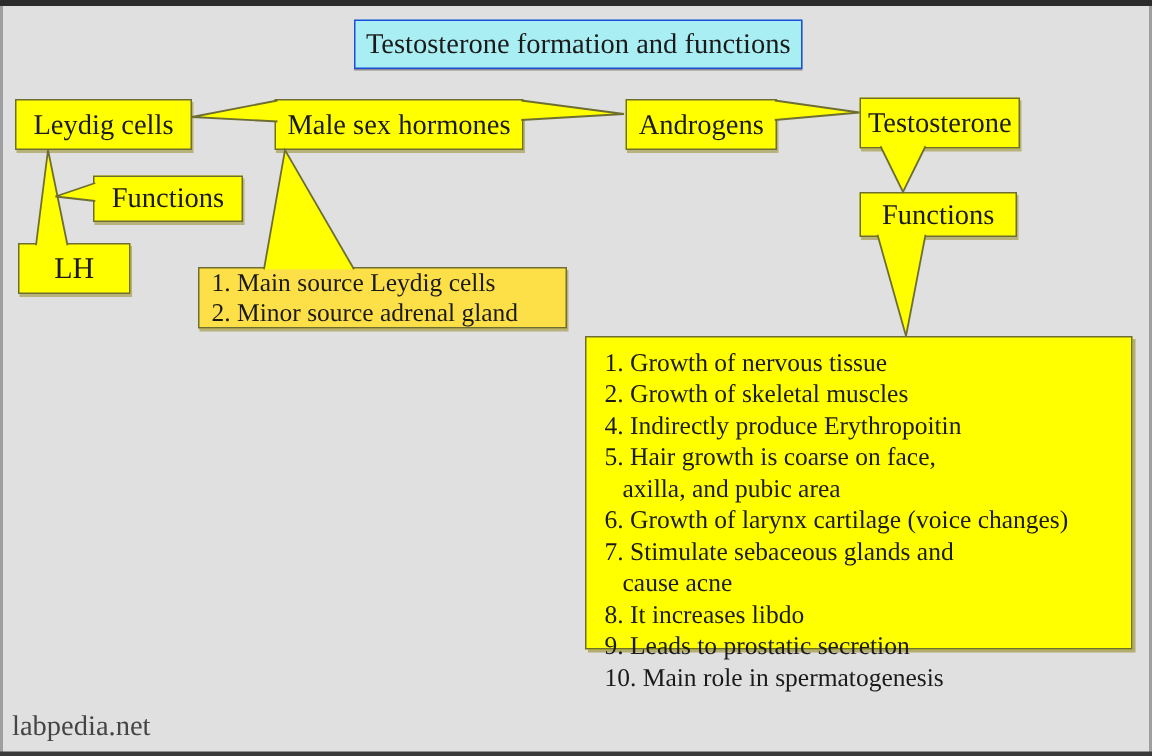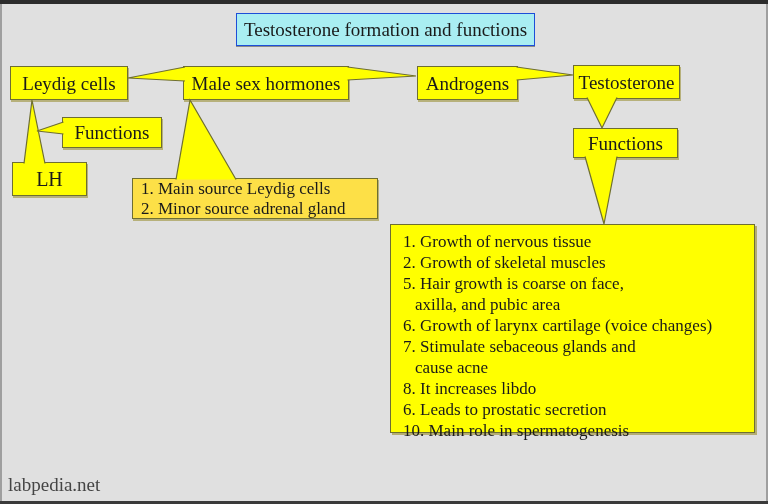--- a/index.html
+++ b/index.html
@@ -117,27 +117,28 @@
   </div>
 
   <div class="sources-box">
     <div>1. Main source Leydig cells</div>
     <div>2. Minor source adrenal gland</div>
   </div>
 
   <div class="functions-box">
     <div>1. Growth of nervous tissue</div>
     <div>2. Growth of skeletal muscles</div>
+    <div>4. Indirectly produce Erythropoitin</div>
     <div>5. Hair growth is coarse on face,</div>
     <div class="indent">axilla, and pubic area</div>
     <div>6. Growth of larynx cartilage (voice changes)</div>
     <div>7.  Stimulate sebaceous glands and</div>
     <div class="indent">cause acne</div>
     <div>8. It increases libdo</div>
-    <div>6. Leads to prostatic secretion</div>
+    <div>9. Leads to prostatic secretion</div>
     <div>10.  Main role in spermatogenesis</div>
   </div>
 
   <svg class="connectors" width="768" height="504" viewBox="0 0 768 504">
     <path d="M185,67 L128,78 L185,81"></path>
     <path d="M347.5,67 L416,76 L347.5,80"></path>
     <path d="M516.5,67 L573,75 L516.5,80"></path>
     <path d="M587,97.5 L602,128 L617,97.5"></path>
     <path d="M585,156.5 L604,224 L617,156.5"></path>
     <path d="M176,179.5 L190,100 L236,179.5"></path>

